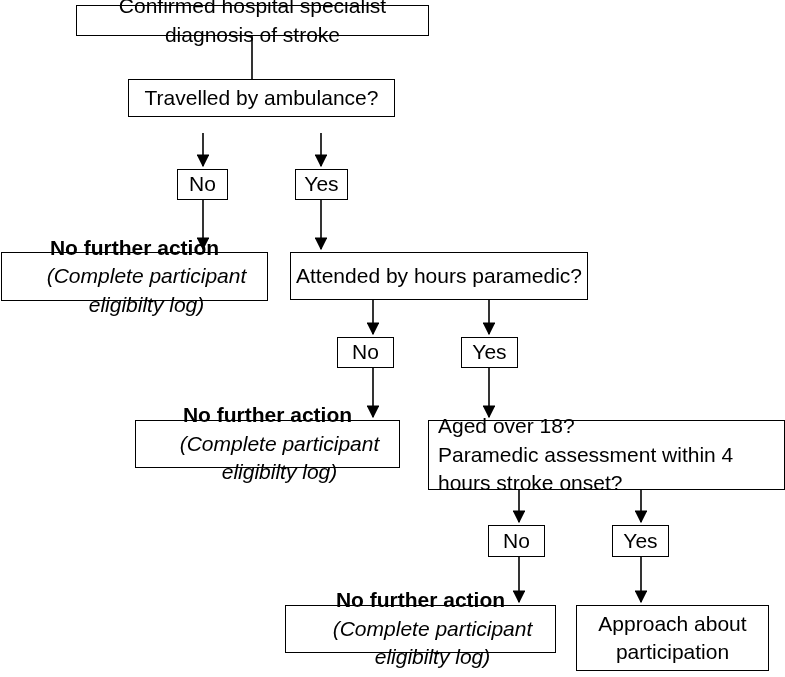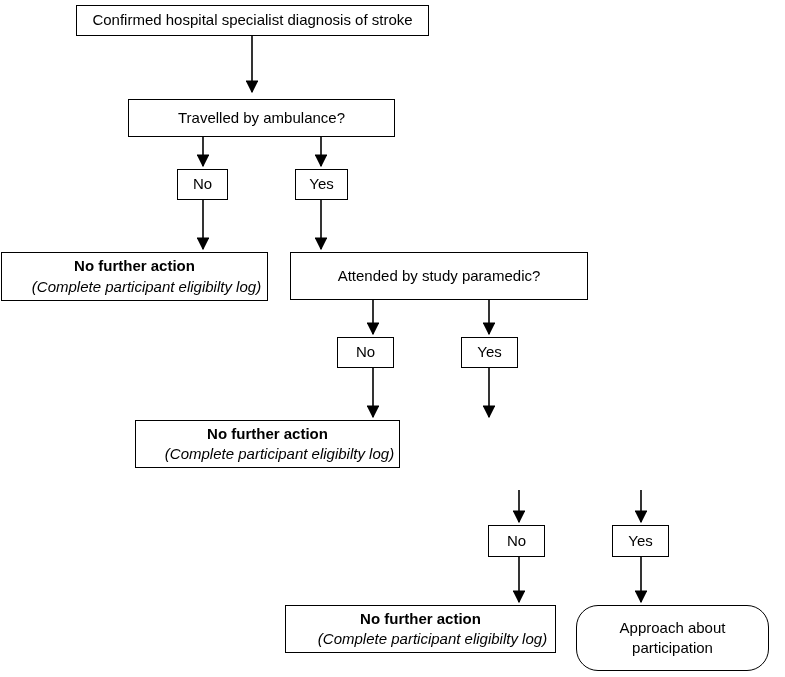--- a/index.html
+++ b/index.html
@@ -27,21 +27,21 @@
   .node {
     position: absolute;
     box-sizing: border-box;
     border: 1px solid #000000;
     background: #ffffff;
     display: flex;
     flex-direction: column;
     align-items: center;
     justify-content: center;
     text-align: center;
-    font-size: 15px;
+    font-size: 21px;
     line-height: 1.35;
     padding: 2px 4px;
   }
   .node.left-align {
     align-items: flex-start;
     text-align: left;
     padding-left: 9px;
     padding-right: 5px;
   }
   .title-line {
@@ -75,60 +75,64 @@
     <line x1="519" y1="490" x2="519" y2="522" stroke="#000" stroke-width="1.6" marker-end="url(#arrowhead)"></line>
     <line x1="641" y1="490" x2="641" y2="522" stroke="#000" stroke-width="1.6" marker-end="url(#arrowhead)"></line>
     <line x1="519" y1="557" x2="519" y2="602" stroke="#000" stroke-width="1.6" marker-end="url(#arrowhead)"></line>
     <line x1="641" y1="557" x2="641" y2="602" stroke="#000" stroke-width="1.6" marker-end="url(#arrowhead)"></line>
   </svg>
 
   <div class="node" style="left:76px; top:5px; width:353px; height:31px;">
     <span>Confirmed hospital specialist diagnosis of stroke</span>
   </div>
 
-  <div class="node" style="left:128px; top:99px; width:267px; height:38px;">
+  <div class="node" style="left:128px; top:79px; width:267px; height:38px;">
     <span>Travelled by ambulance?</span>
   </div>
 
   <div class="node" style="left:177px; top:169px; width:51px; height:31px;">
     <span>No</span>
   </div>
   <div class="node" style="left:295px; top:169px; width:53px; height:31px;">
     <span>Yes</span>
   </div>
 
   <div class="node" style="left:1px; top:252px; width:267px; height:49px;">
     <span class="title-line">No further action</span>
     <span class="note-line">(Complete  participant eligibilty log)</span>
   </div>
   <div class="node" style="left:290px; top:252px; width:298px; height:48px;">
-    <span>Attended by study paramedic?</span>
+    <span>Attended by hours paramedic?</span>
   </div>
 
   <div class="node" style="left:337px; top:337px; width:57px; height:31px;">
     <span>No</span>
   </div>
   <div class="node" style="left:461px; top:337px; width:57px; height:31px;">
     <span>Yes</span>
   </div>
 
   <div class="node" style="left:135px; top:420px; width:265px; height:48px;">
     <span class="title-line">No further action</span>
     <span class="note-line">(Complete  participant eligibilty log)</span>
   </div>
+  <div class="node left-align" style="left:428px; top:420px; width:357px; height:70px;">
+    <span>Aged over 18?</span>
+    <span>Paramedic assessment within 4 hours stroke onset?</span>
+  </div>
 
   <div class="node" style="left:488px; top:525px; width:57px; height:32px;">
     <span>No</span>
   </div>
   <div class="node" style="left:612px; top:525px; width:57px; height:32px;">
     <span>Yes</span>
   </div>
 
   <div class="node" style="left:285px; top:605px; width:271px; height:48px;">
     <span class="title-line">No further action</span>
     <span class="note-line">(Complete  participant eligibilty log)</span>
   </div>
-  <div class="node" style="left:576px; top:605px; width:193px; height:66px;border-radius:22px;">
+  <div class="node" style="left:576px; top:605px; width:193px; height:66px;">
     <span>Approach about</span>
     <span>participation</span>
   </div>
 
 </div>
 
 </body></html>

